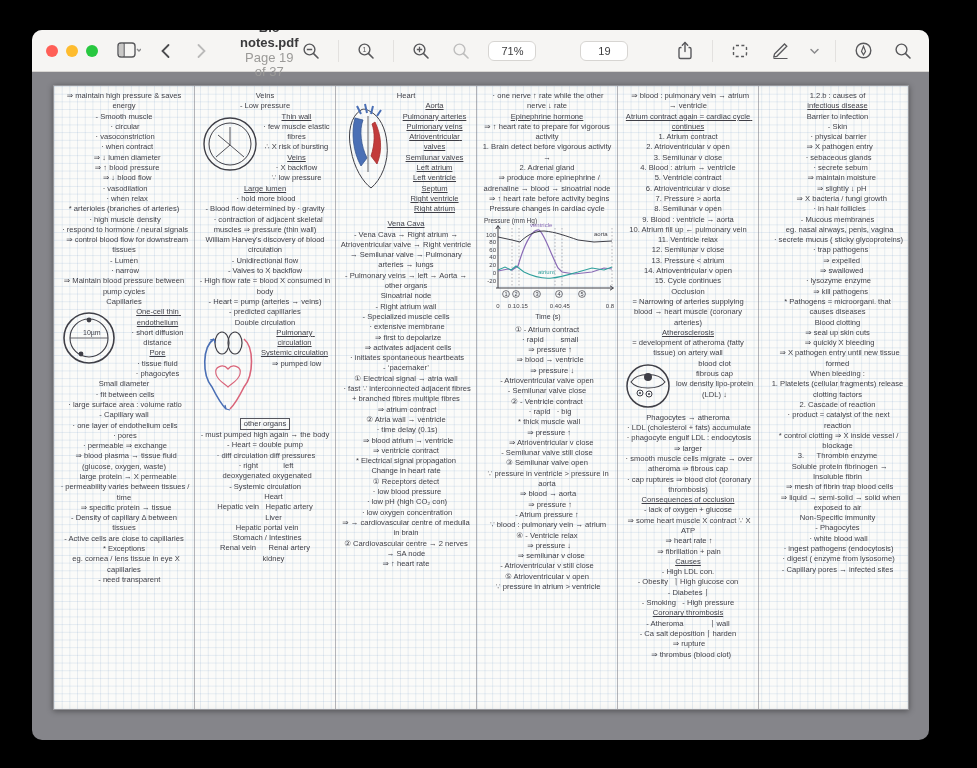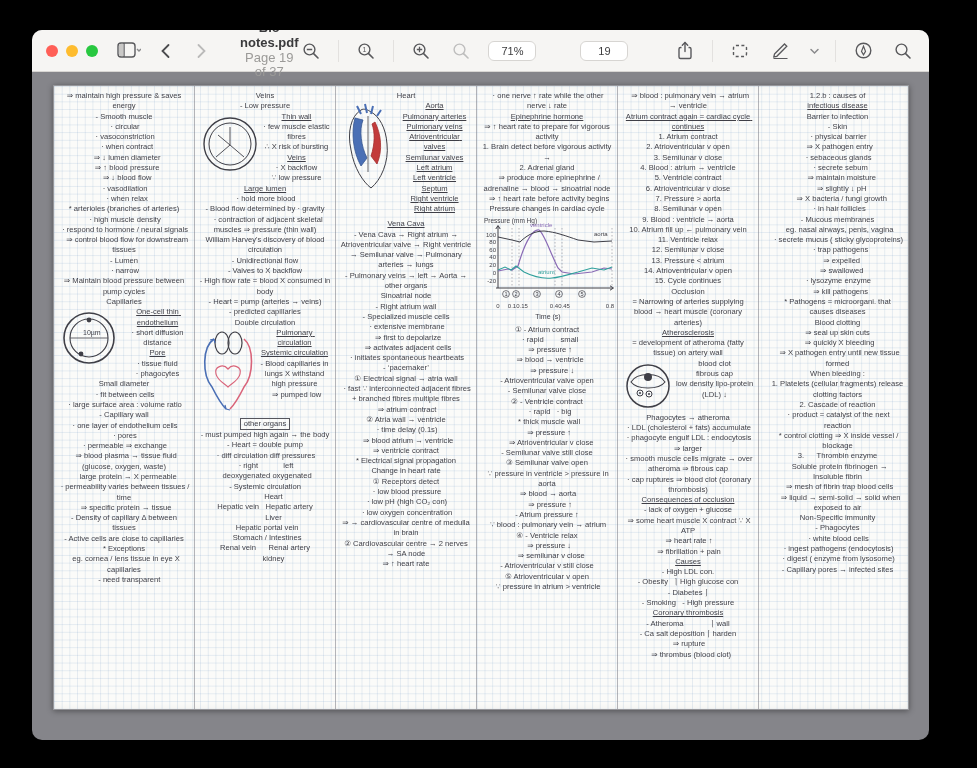--- a/index.html
+++ b/index.html
@@ -236,21 +236,20 @@
               <ellipse cx="22" cy="14" rx="7" ry="11" fill="none" stroke="#3f3f47" stroke-width="1.2"></ellipse>
               <ellipse cx="35" cy="14" rx="7" ry="11" fill="none" stroke="#3f3f47" stroke-width="1.2"></ellipse>
               <path d="M28 40 c-5-6-14-2-12 5 c1 6 9 10 12 13 c3-3 11-7 12-13 c2-7-7-11-12-5 z" fill="none" stroke="#d9647a" stroke-width="1.2"></path>
               <path d="M14 10 C2 18 2 46 12 58 C16 66 20 74 26 80" fill="none" stroke="#4a6fb5" stroke-width="1.6"></path>
               <path d="M44 10 C54 18 54 46 44 58 C40 66 36 74 30 80" fill="none" stroke="#d9647a" stroke-width="1.6"></path>
               <path d="M14 10 l-4 1 m4-1 l1 4" stroke="#4a6fb5" stroke-width="1.2" fill="none"></path>
               <path d="M26 80 l4 1 m-4-1 l-1-4" stroke="#4a6fb5" stroke-width="1.2" fill="none"></path>
             </svg></div>
           <div class="nl"><span class="u">Pulmonary circulation</span></div>
           <div class="nl"><span class="u">Systemic circulation</span></div>
-          <div class="nl"><span>- Blood capillaries in lungs X withstand high pressure</span></div>
           <div class="nl"><span>  ⇒ pumped low</span></div>
           <div class="nl clr"><span class="box">other organs</span></div>
           <div class="nl"><span>- must pumped high again → the body</span></div>
           <div class="nl"><span>- Heart = double pump</span></div>
           <div class="nl"><span> · diff circulation diff pressures</span></div>
           <div class="nl"><span> · right            left</span></div>
           <div class="nl"><span class="b">  deoxygenated </span><span class="r">oxygenated</span></div>
           <div class="nl"><span>- Systemic circulation</span></div>
           <div class="nl"><span>        Heart</span></div>
           <div class="nl"><span class="b">Hepatic vein</span><span>   </span><span class="r">Hepatic artery</span></div>
@@ -477,20 +476,20 @@
           <div class="nl"><span>1. Platelets (cellular fragments) release clotting factors</span></div>
           <div class="nl"><span>2. Cascade of reaction</span></div>
           <div class="nl"><span> · product = catalyst of the next reaction</span></div>
           <div class="nl"><span> * control clotting ⇒ X inside vessel / blockage</span></div>
           <div class="nl"><span>3.      Thrombin enzyme</span></div>
           <div class="nl"><span>  Soluble protein fibrinogen → Insoluble fibrin</span></div>
           <div class="nl"><span>  ⇒ mesh of fibrin trap blood cells</span></div>
           <div class="nl"><span>   ⇒ liquid → semi-solid → solid when exposed to air</span></div>
           <div class="nl"><span class="o">Non-Specific immunity</span></div>
           <div class="nl"><span>- Phagocytes</span></div>
-          <div class="nl"><span> · white blood cells</span></div>
+          <div class="nl"><span> · white blood wall</span></div>
           <div class="nl"><span> · ingest pathogens (endocytosis)</span></div>
           <div class="nl"><span> · digest ( enzyme from lysosome)</span></div>
           <div class="nl"><span>- Capillary pores → infected sites</span></div>
         </div>
     </div>
   </div>
 </div>
 
 </body></html>

